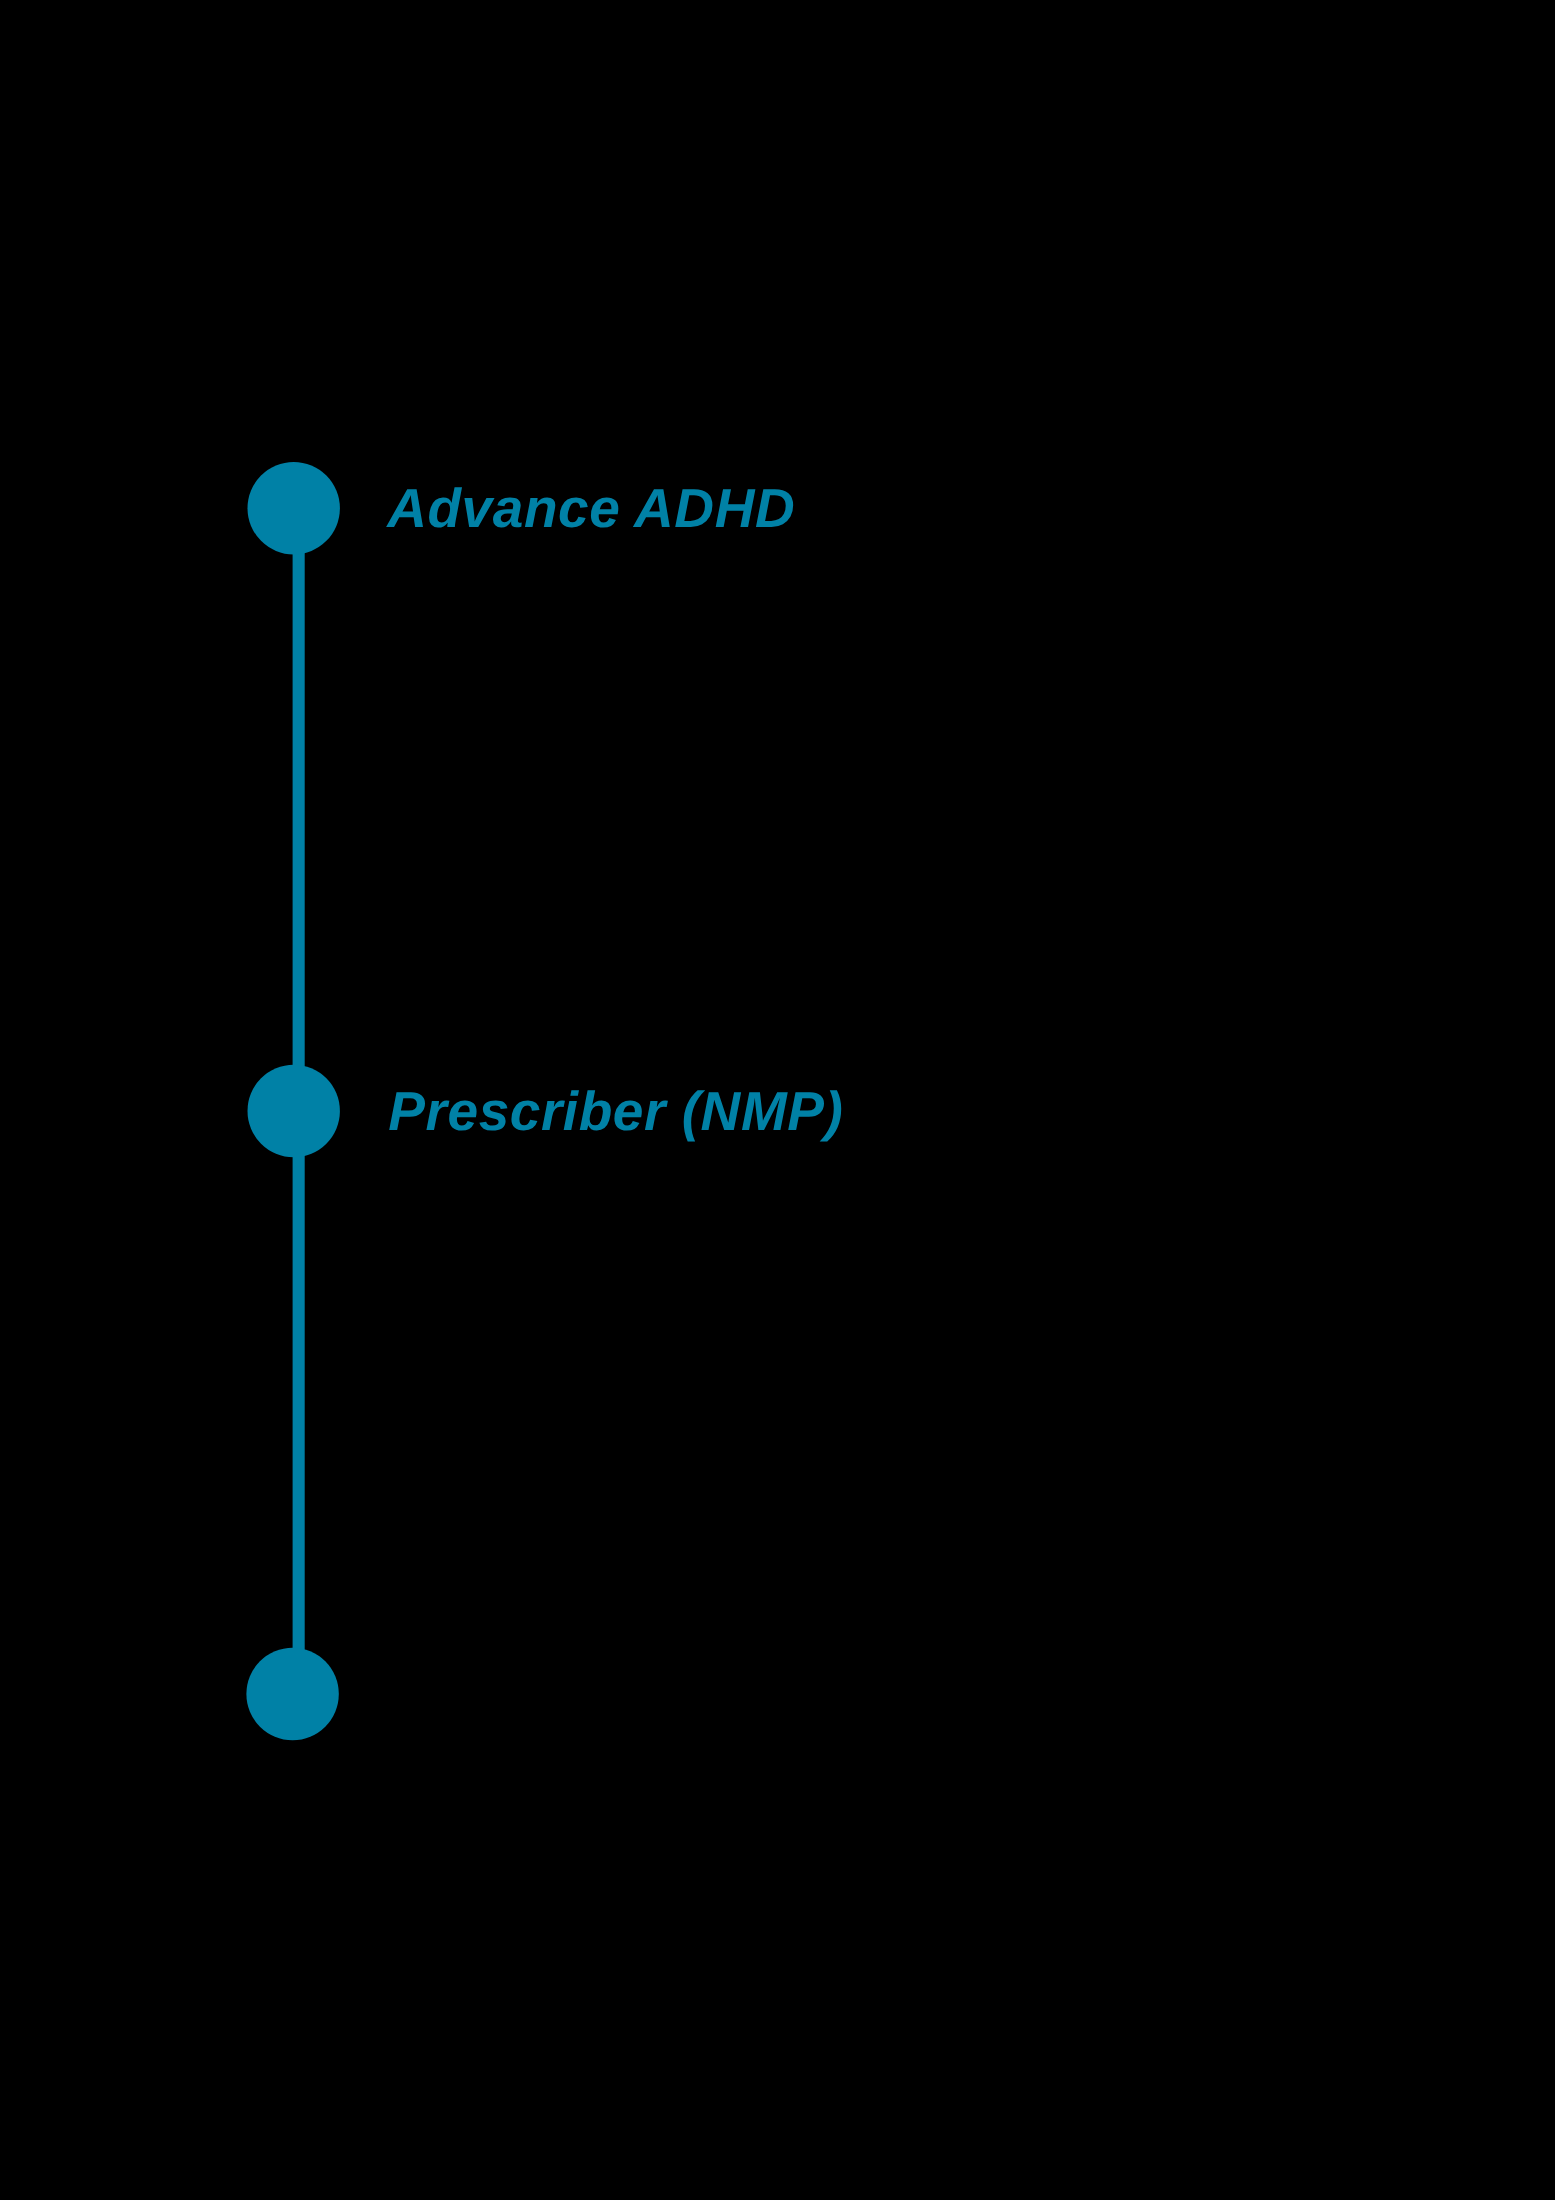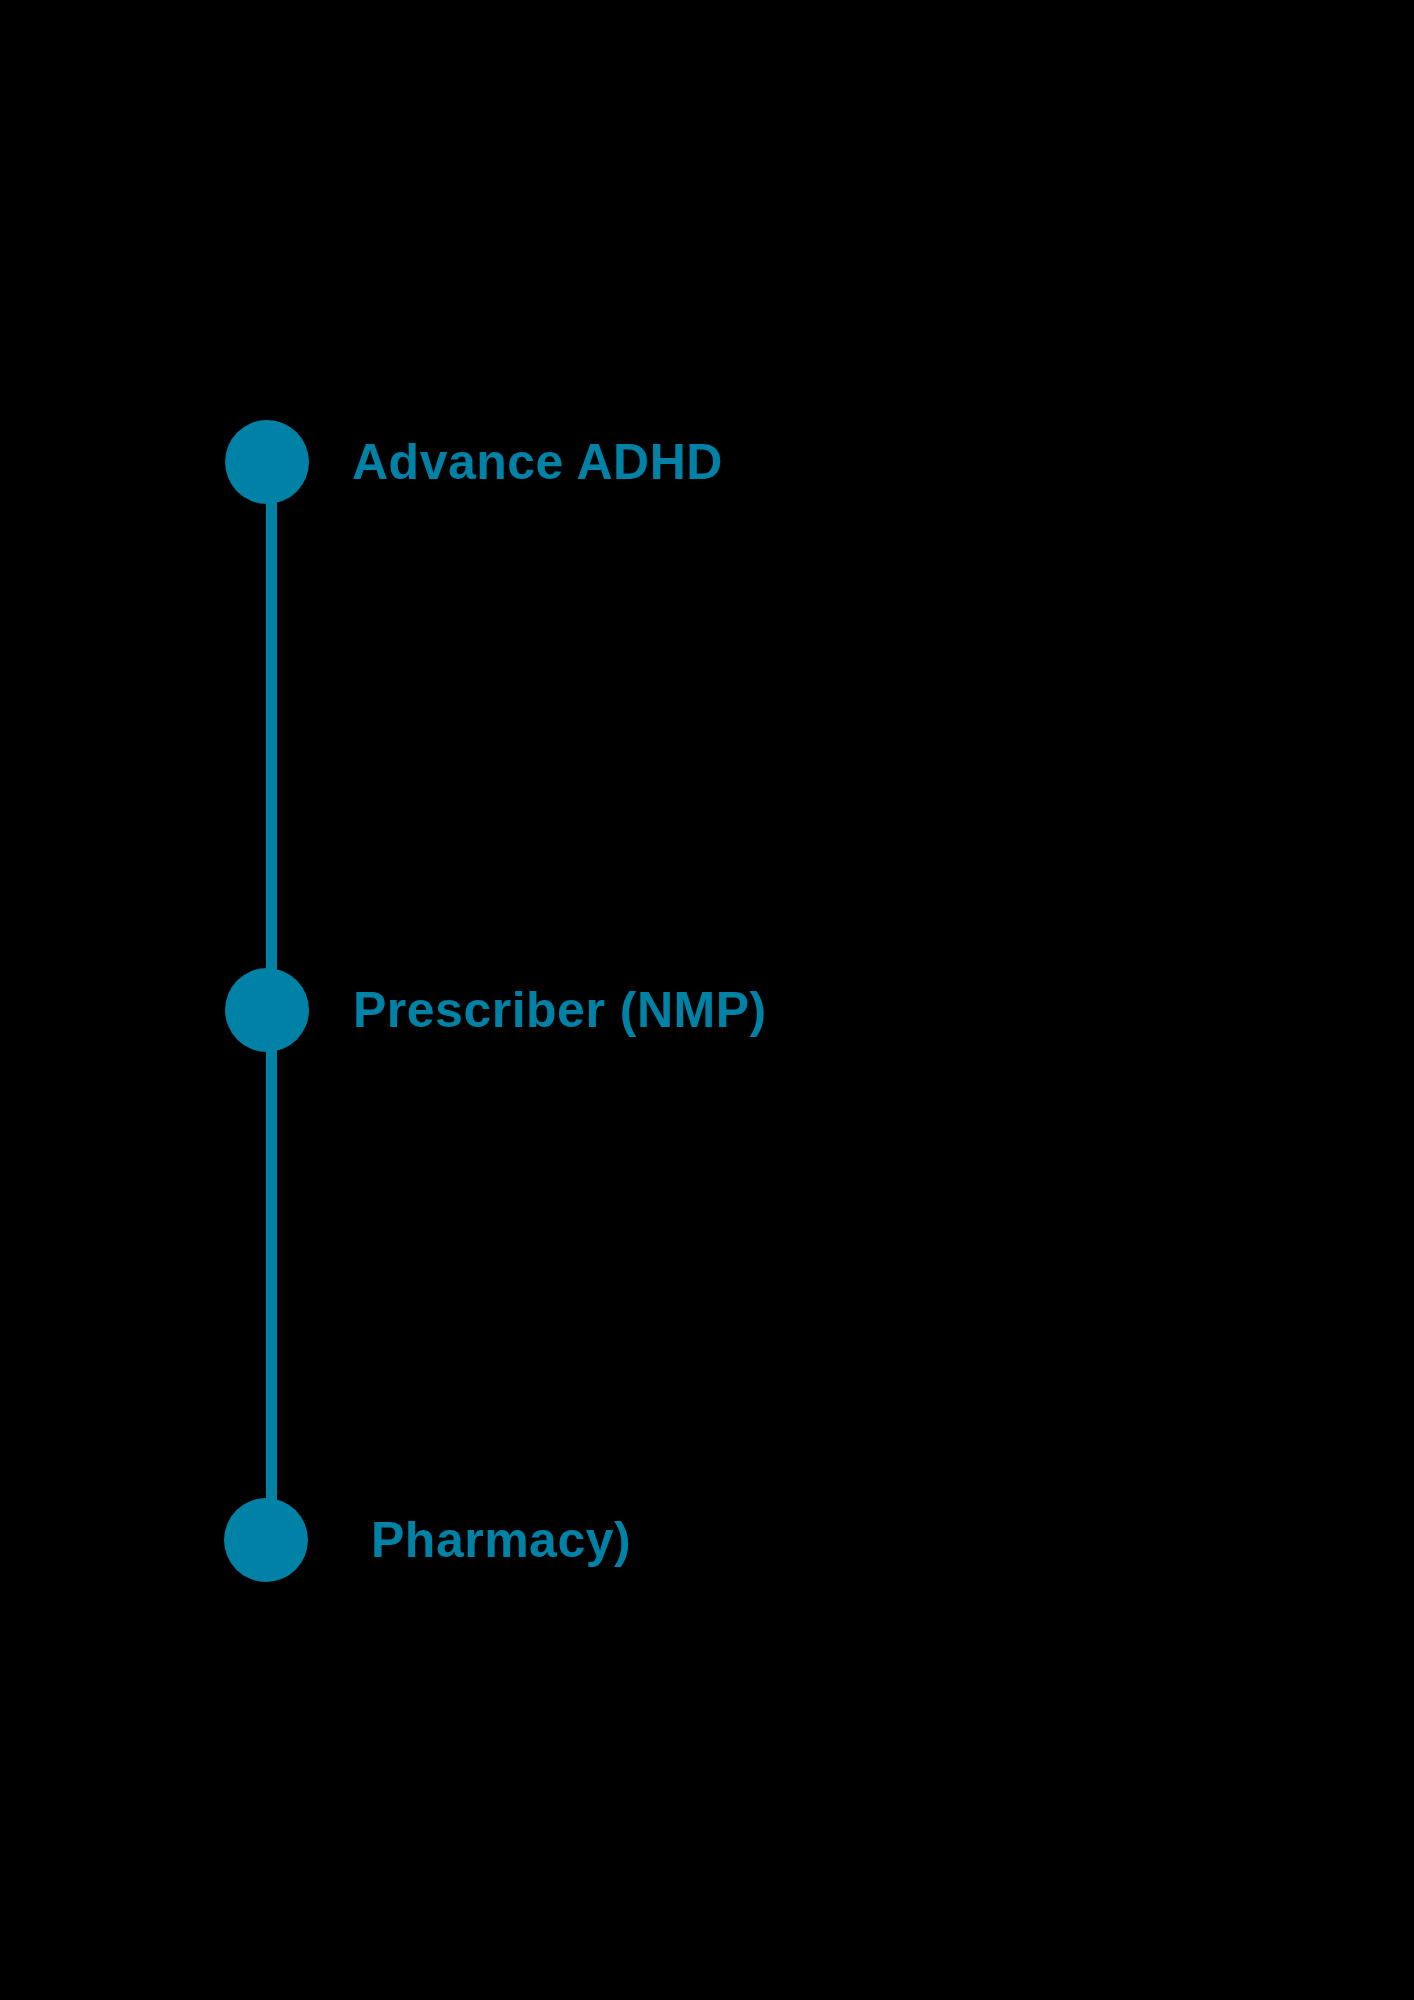--- a/index.html
+++ b/index.html
@@ -8,20 +8,21 @@
   }
   * { margin: 0; padding: 0; box-sizing: border-box; }
   html, body { background: var(--bg); }
   .canvas {
     position: relative;
     width: 1414px;
     height: 2000px;
     background: var(--bg);
     overflow: hidden;
     font-family: "Liberation Sans", sans-serif;
+    font-style: italic;
   }
   .connector {
     position: absolute;
     left: 266px;
     top: 462px;
     width: 11px;
     height: 1078px;
     background: var(--accent);
   }
   .dot {
@@ -61,16 +62,15 @@
 
   <div class="label label-1">
     <div>Advance ADHD</div>
   </div>
 
   <div class="label label-2">
     <div>Prescriber (NMP)</div>
   </div>
 
   <div class="label label-3">
-    <div>Pharmacy)</div>
   </div>
 
 </div>
 
 </body></html>

